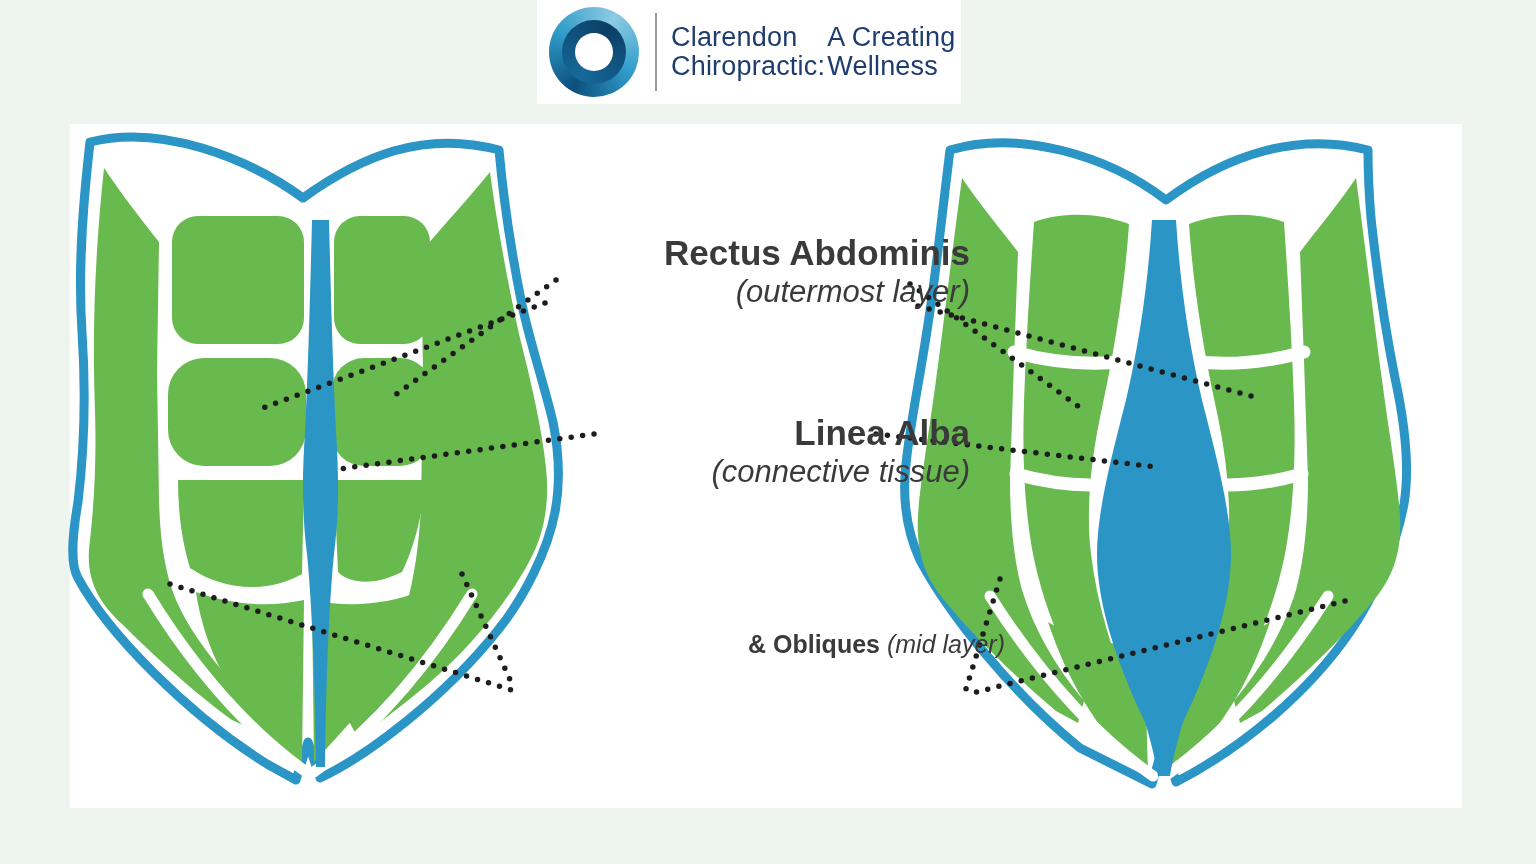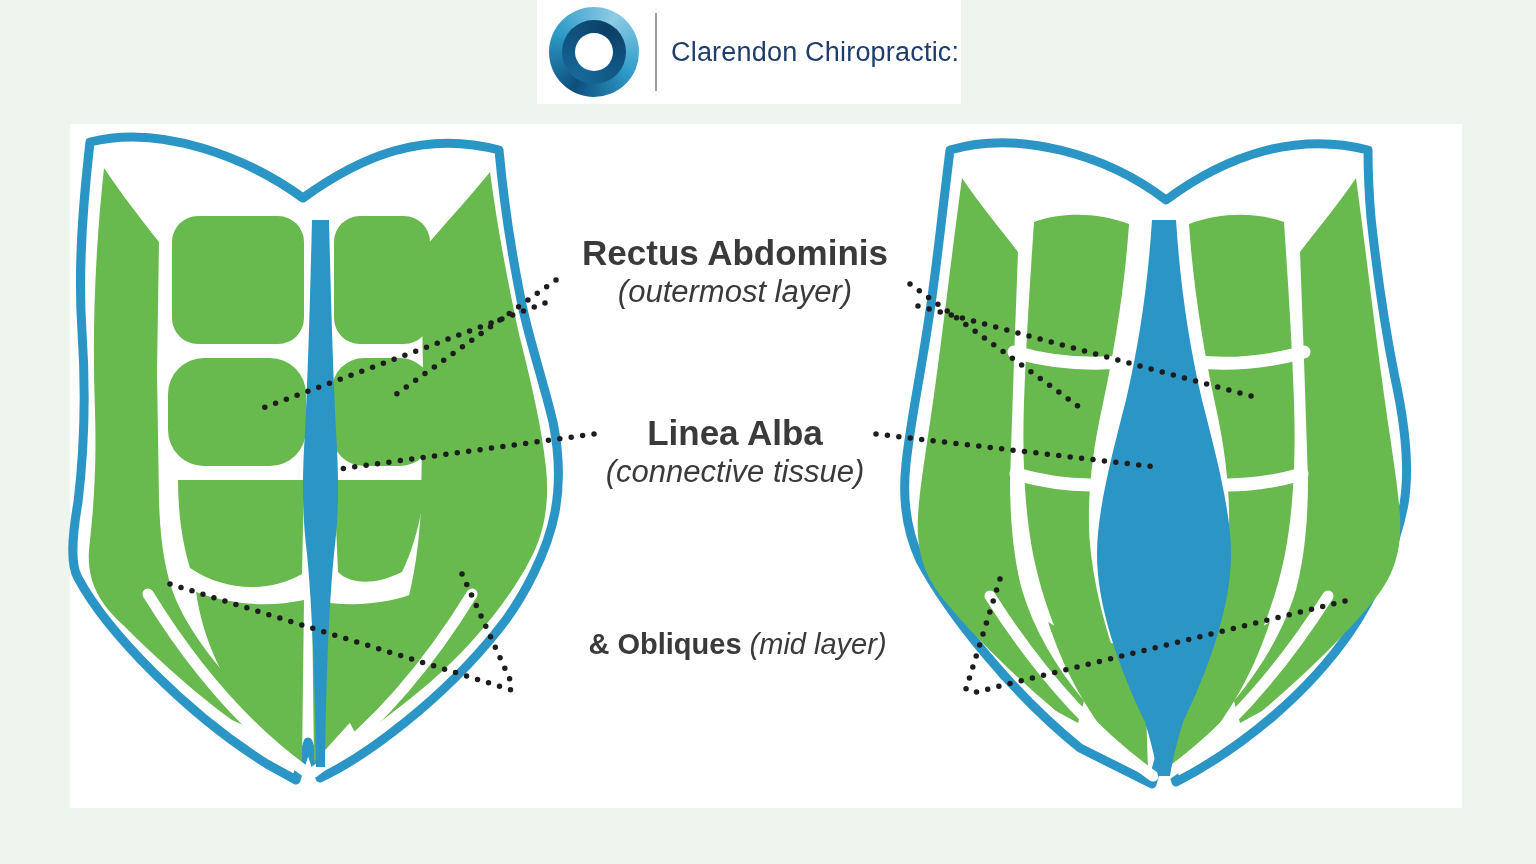--- a/index.html
+++ b/index.html
@@ -37,41 +37,42 @@
   
   svg{position:absolute}
   .outline{fill:#fff;stroke:var(--blue);stroke-width:9;stroke-linejoin:round;stroke-linecap:round}
   .g{fill:var(--green);stroke:none}
   .wline{fill:none;stroke:#fff;stroke-width:11;stroke-linecap:round}
   .wline2{fill:none;stroke:#fff;stroke-width:13;stroke-linecap:round}
   .bfill{fill:var(--blue)}
   
   .leader{fill:none;stroke:var(--dot);stroke-width:5.5;stroke-linecap:round;stroke-dasharray:0 11.5}
   
-  .dlabel{position:absolute;text-align:center;color:var(--text)}
+  .dlabel{position:absolute;text-align:right;color:var(--text)}
   .dlabel .t{font-weight:bold;font-size:35px;line-height:41px}
   .dlabel .s{font-style:italic;font-size:31px;line-height:38px}
-  .dlabel .row3{font-size:29px;line-height:40px}
+  .dlabel .row3{font-size:25px;line-height:40px}
   .dlabel .b{font-weight:bold}
   .dlabel .i{font-style:italic}
 </style>
 </head>
 <body>
 
 <div class="canvas"></div>
 
 <div class="logo-box">
   <div class="logo-mark">
     <div class="mid">
       <div class="hole"></div>
     </div>
   </div>
   <div class="logo-divider"></div>
   <div class="logo-text">
     <span class="l1">Clarendon Chiropractic:</span>
+    <span class="l2">A Creating Wellness</span>
   </div>
 </div>
 
 <svg viewBox="0 0 510 690" style="left:62px;top:122px;width:510px;height:690px">
   <path class="outline" d="M 28 20
     C 20 90, 16 150, 20 210 C 24 270, 22 330, 16 380 C 10 415, 8 442, 16 456
     C 45 510, 125 592, 205 642 L 234 658 L 246 620 L 258 656
     C 305 634, 382 576, 436 508 C 462 476, 486 428, 493 390 C 499 358, 497 330, 491 300
     C 481 258, 467 218, 459 178 C 449 128, 441 73, 437 28
     C 362 8, 299 34, 241 76 C 186 36, 100 2, 28 20 Z"></path>

